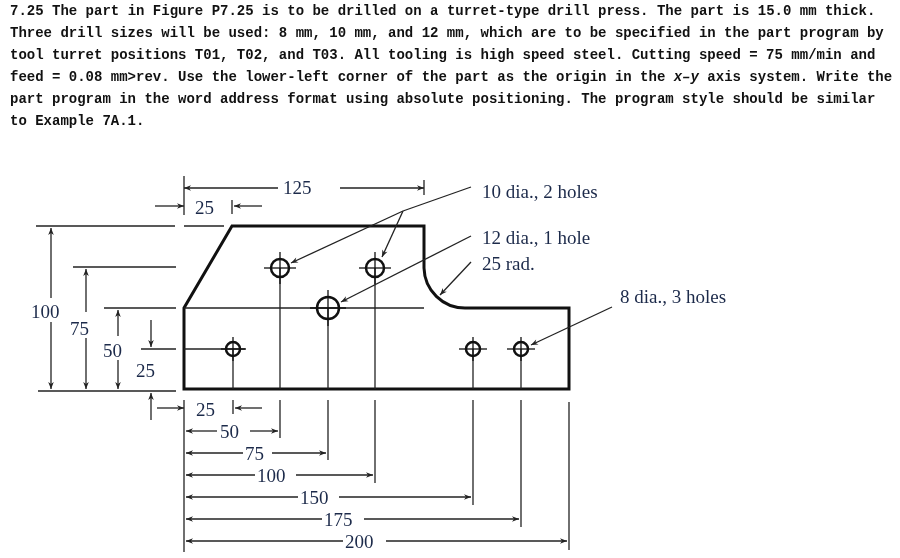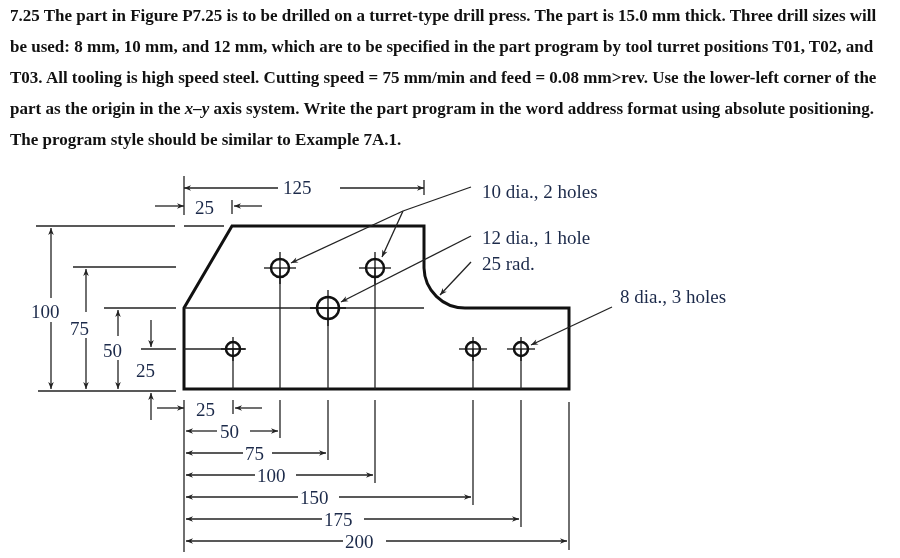--- a/index.html
+++ b/index.html
@@ -1,20 +1,20 @@
 <!DOCTYPE html>
 <html><head>
 <meta charset="utf-8">
 <style>
   html, body { margin: 0; padding: 0; background: #ffffff; }
   body { width: 900px; height: 558px; position: relative; overflow: hidden; }
   .problem {
     position: absolute; left: 10px; top: 0px; width: 885px;
-    font-family: Liberation Serif, serif; font-weight: bold;
-    font-size: 17px; line-height: 31px; color: #111;
+    font-family: Liberation Mono, monospace; font-weight: bold;
+    font-size: 14px; line-height: 22px; color: #111;
     margin: 0;
   }
   .problem .ital { font-style: italic; }
   svg.figure { position: absolute; left: 0; top: 0; }
   .dimtext { font-family: "Liberation Serif", serif; font-size: 19px; fill: #1c2a4a; }
   .label { font-family: "Liberation Serif", serif; font-size: 19px; fill: #1c2a4a; }
 </style>
 </head>
 <body>
 

